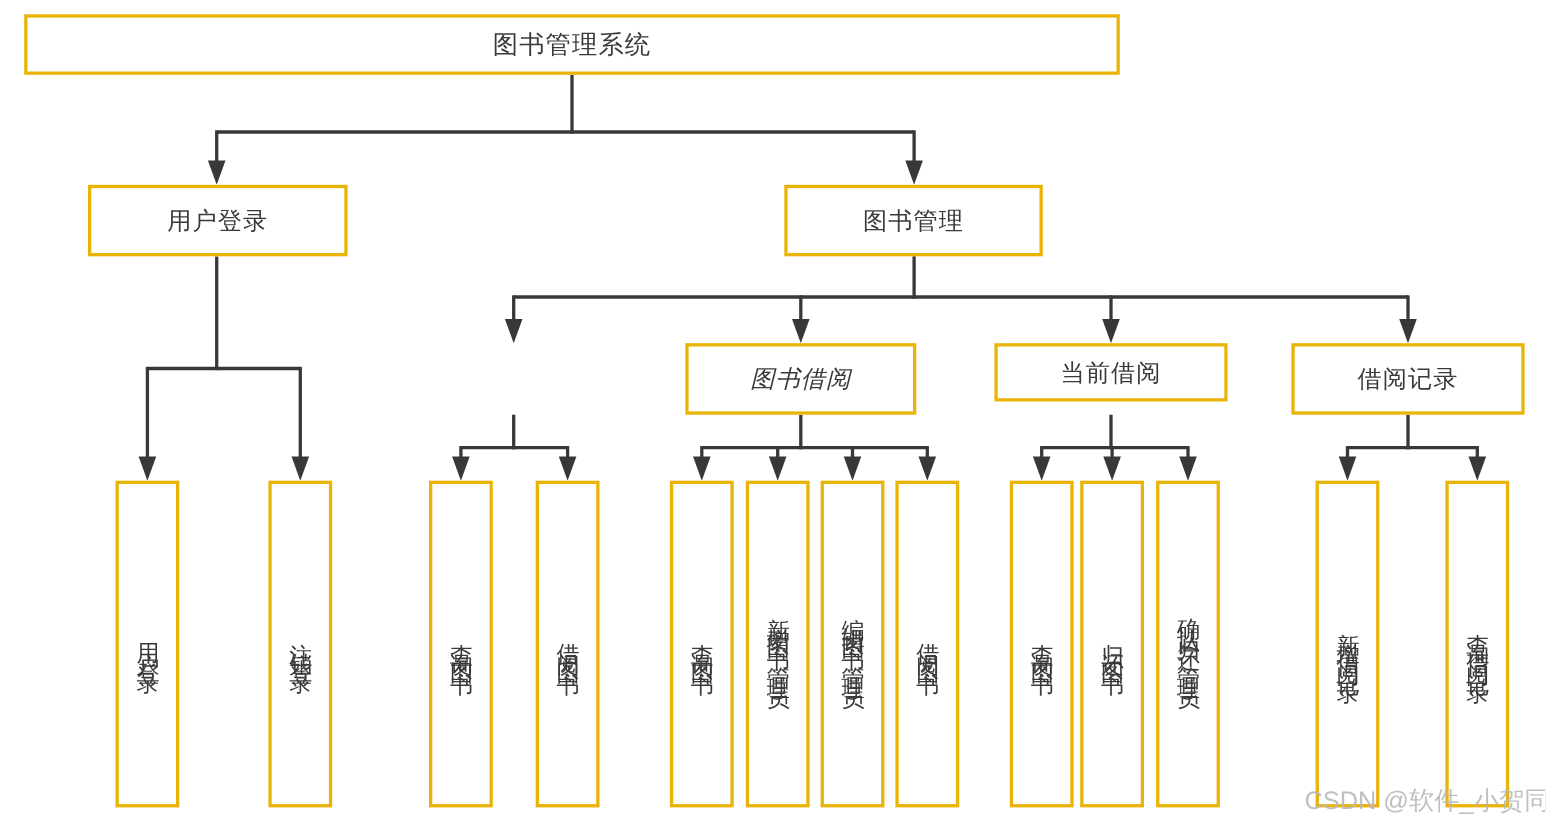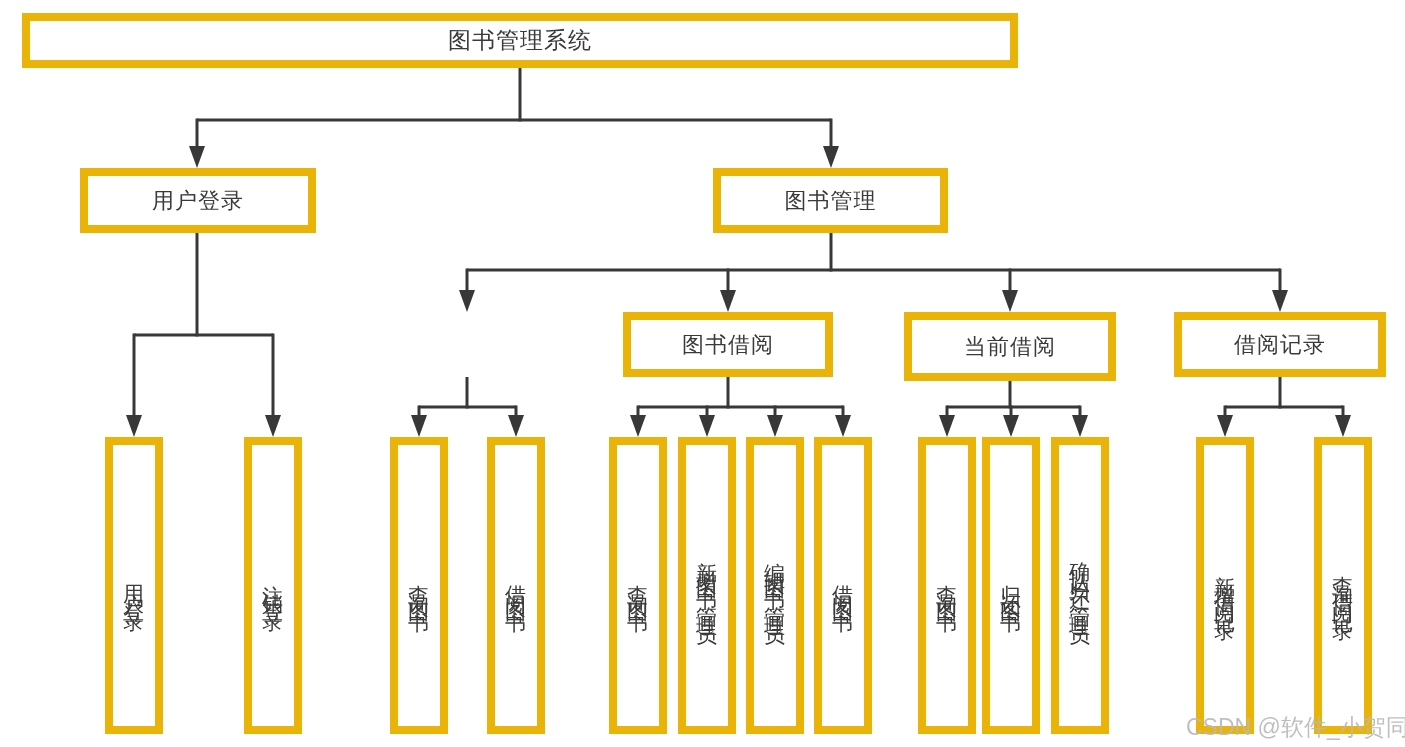--- a/index.html
+++ b/index.html
@@ -8,21 +8,21 @@
     width:1405px;height:747px;
     background:#ffffff;
     font-family:"Liberation Sans","DejaVu Sans",sans-serif;
     color:#3a3a3a;
     overflow:hidden;
   }
   #wires{position:absolute;left:0;top:0;width:1405px;height:747px;}
   .node{
     position:absolute;
     box-sizing:border-box;
-    border:8px solid #eab308;
+    border:3px solid #eab308;
     background:#ffffff;
     display:flex;align-items:center;justify-content:center;
     text-align:center;
   }
   .h-label{font-size:22px;letter-spacing:1px;color:#3a3a3a;white-space:nowrap;}
   .root-label{font-size:23px;}
   .leaf{width:58px;top:437px;height:297px;}
   .v-label{
     writing-mode:vertical-rl;
     text-orientation:mixed;
@@ -114,24 +114,24 @@
     <span class="h-label root-label">图书管理系统</span>
   </div>
 
   <div class="node" style="left:80px;top:168px;width:236px;height:65px;">
     <span class="h-label">用户登录</span>
   </div>
   <div class="node" style="left:713px;top:168px;width:235px;height:65px;">
     <span class="h-label">图书管理</span>
   </div>
 
-  <div class="node" style="left:623px;top:312px;width:210px;height:65px;">
+  <div class="node" style="left:623px;top:312px;width:210px;height:65px;font-style:italic;">
     <span class="h-label">图书借阅</span>
   </div>
-  <div class="node" style="left:904px;top:312px;width:212px;height:69px;">
+  <div class="node" style="left:904px;top:312px;width:212px;height:53px;">
     <span class="h-label">当前借阅</span>
   </div>
   <div class="node" style="left:1174px;top:312px;width:212px;height:65px;">
     <span class="h-label">借阅记录</span>
   </div>
 
   <div class="node leaf" style="left:105px;">
     <span class="v-label">用户登录</span>
   </div>
   <div class="node leaf" style="left:244px;">

